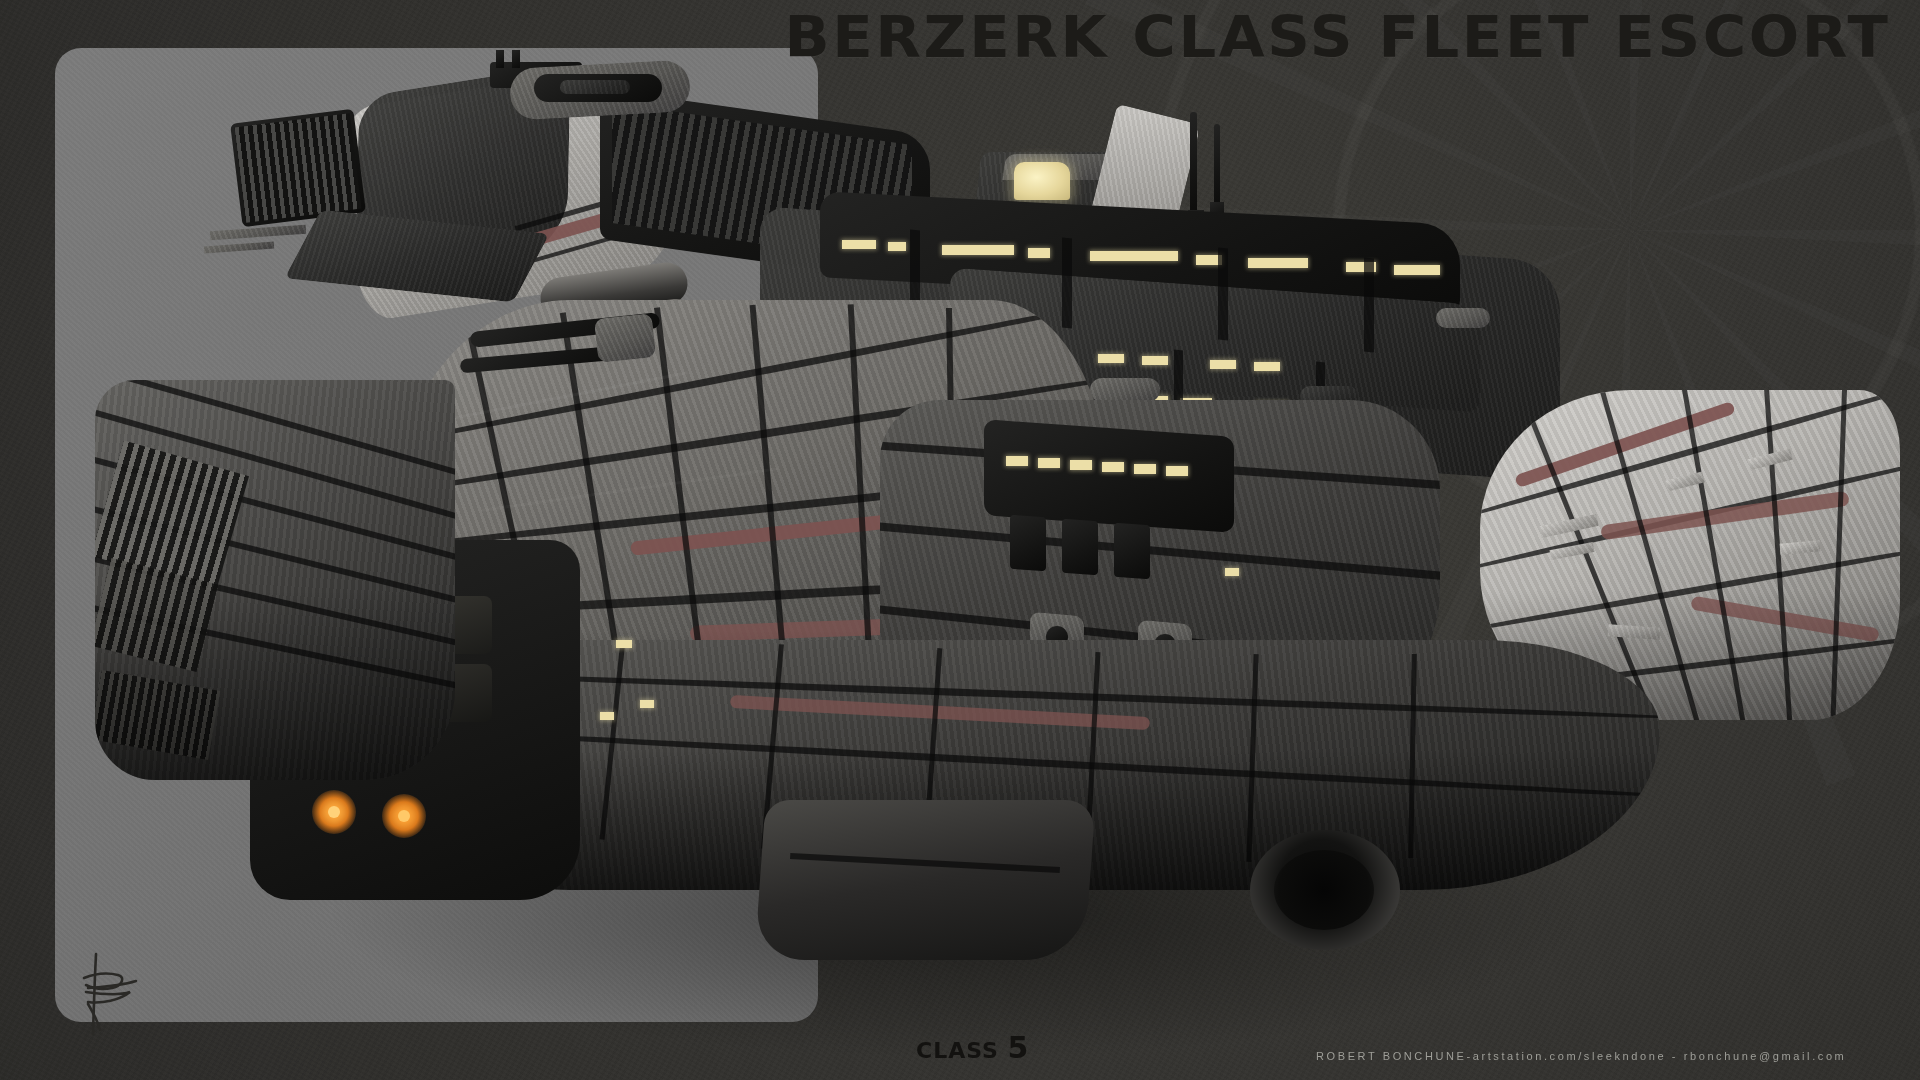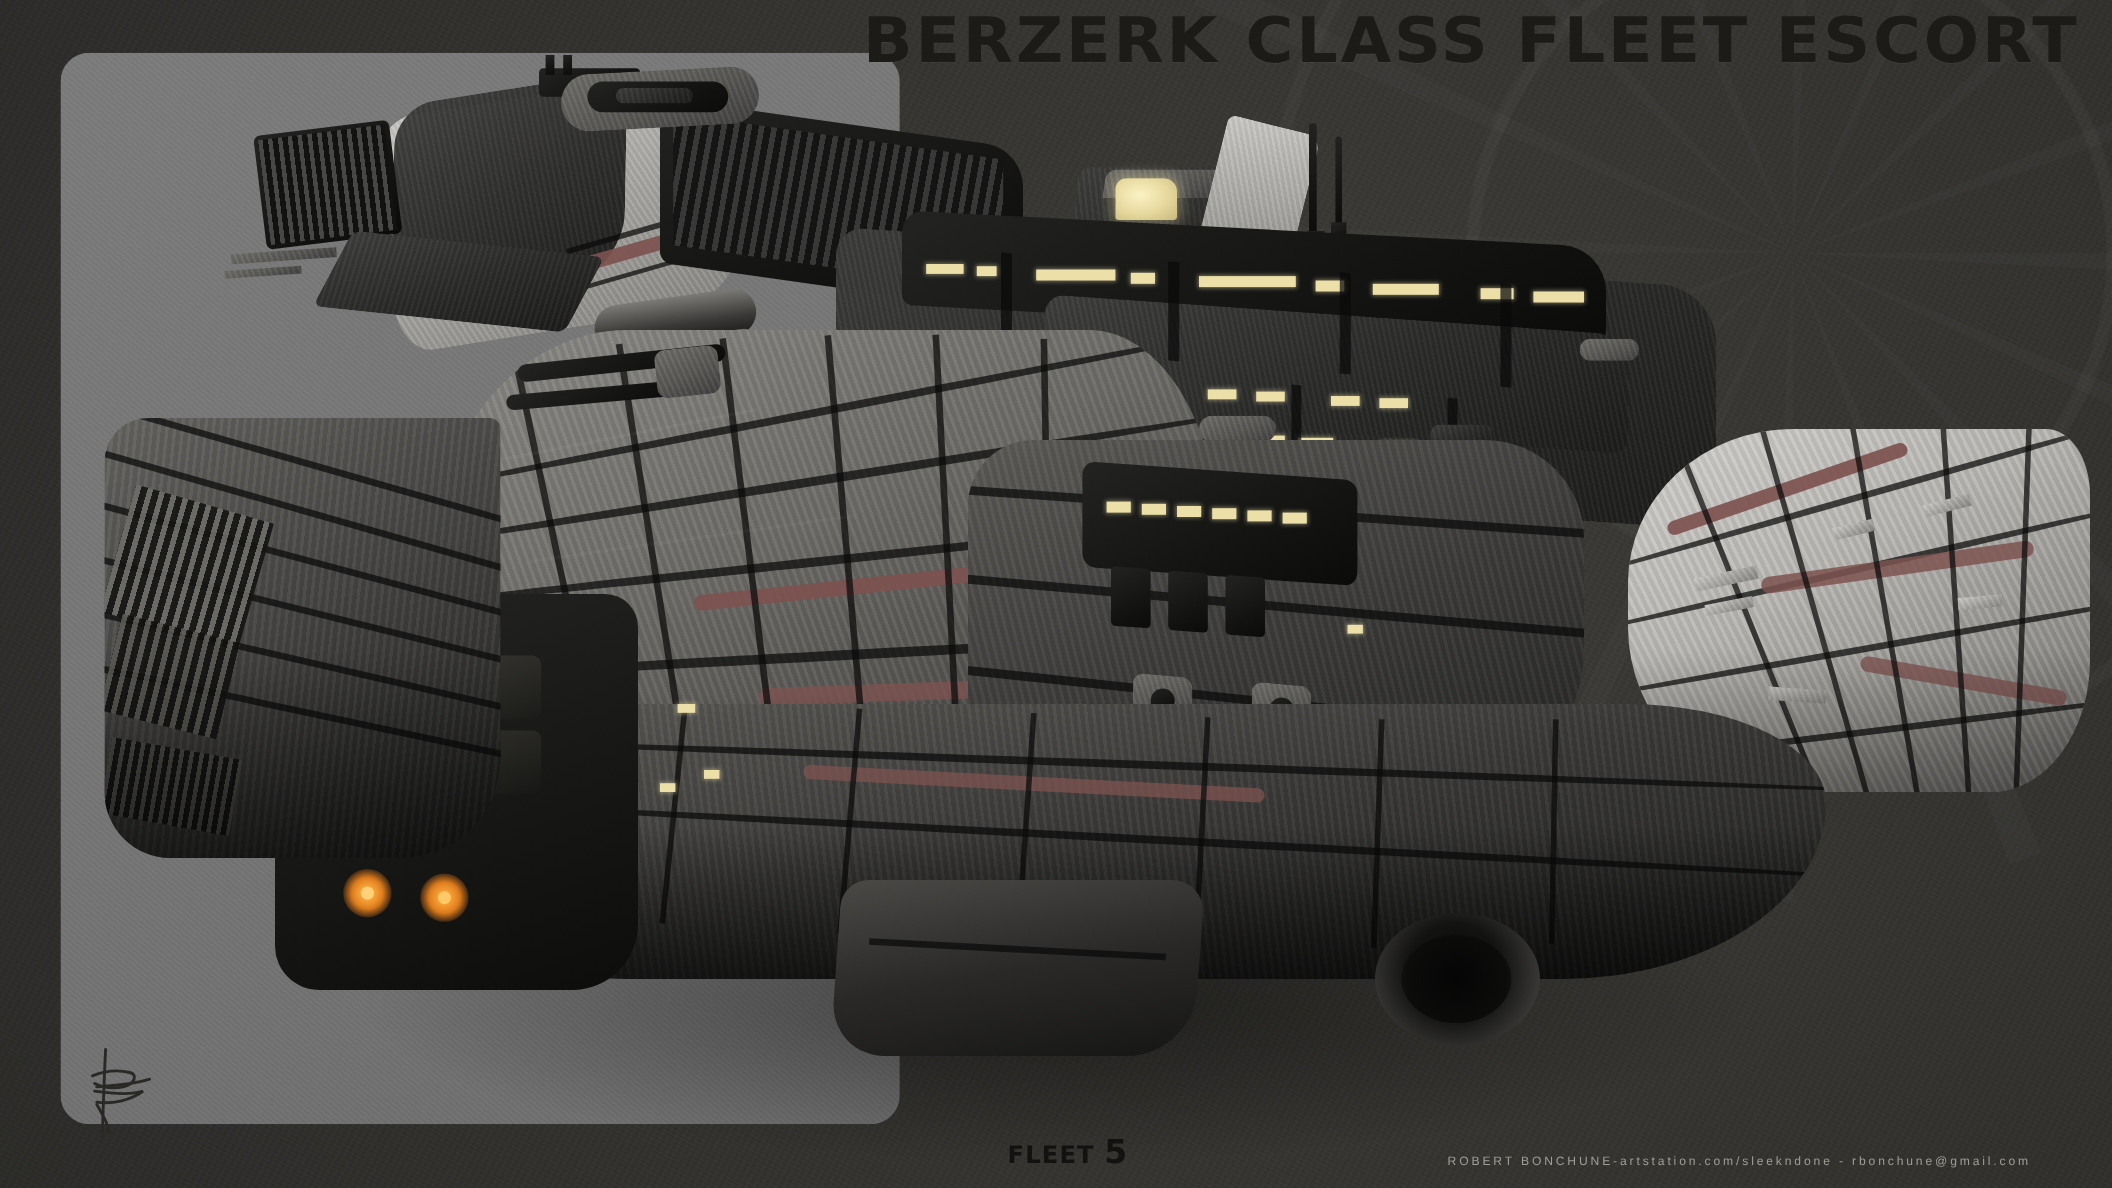--- a/index.html
+++ b/index.html
@@ -437,21 +437,21 @@
 
     <div class="win" style="left:616px;top:640px;width:16px;height:8px;"></div>
     <div class="win" style="left:640px;top:700px;width:14px;height:8px;"></div>
     <div class="win" style="left:600px;top:712px;width:14px;height:8px;"></div>
     <div class="win" style="left:1225px;top:568px;width:14px;height:8px;"></div>
   </div>
 
   <div class="title">BERZERK CLASS FLEET ESCORT</div>
 
   <div class="view-label">
-    <span>FLEET</span>
+    <span>CLASS</span>
     <span class="num">5</span>
   </div>
 
   <div class="credits">ROBERT BONCHUNE-artstation.com/sleekndone - rbonchune@gmail.com</div>
 
   <svg class="signature" viewBox="0 0 120 92">
     <g fill="none" stroke="#2a2926" stroke-width="2.6" stroke-linecap="round">
       <path d="M36 6 C35 26, 34 52, 33 86"></path>
       <path d="M24 30 C34 26, 46 24, 58 27 C66 29, 62 38, 52 40 C42 42, 32 40, 26 37"></path>
       <path d="M28 40 C42 39, 60 38, 76 33"></path>

